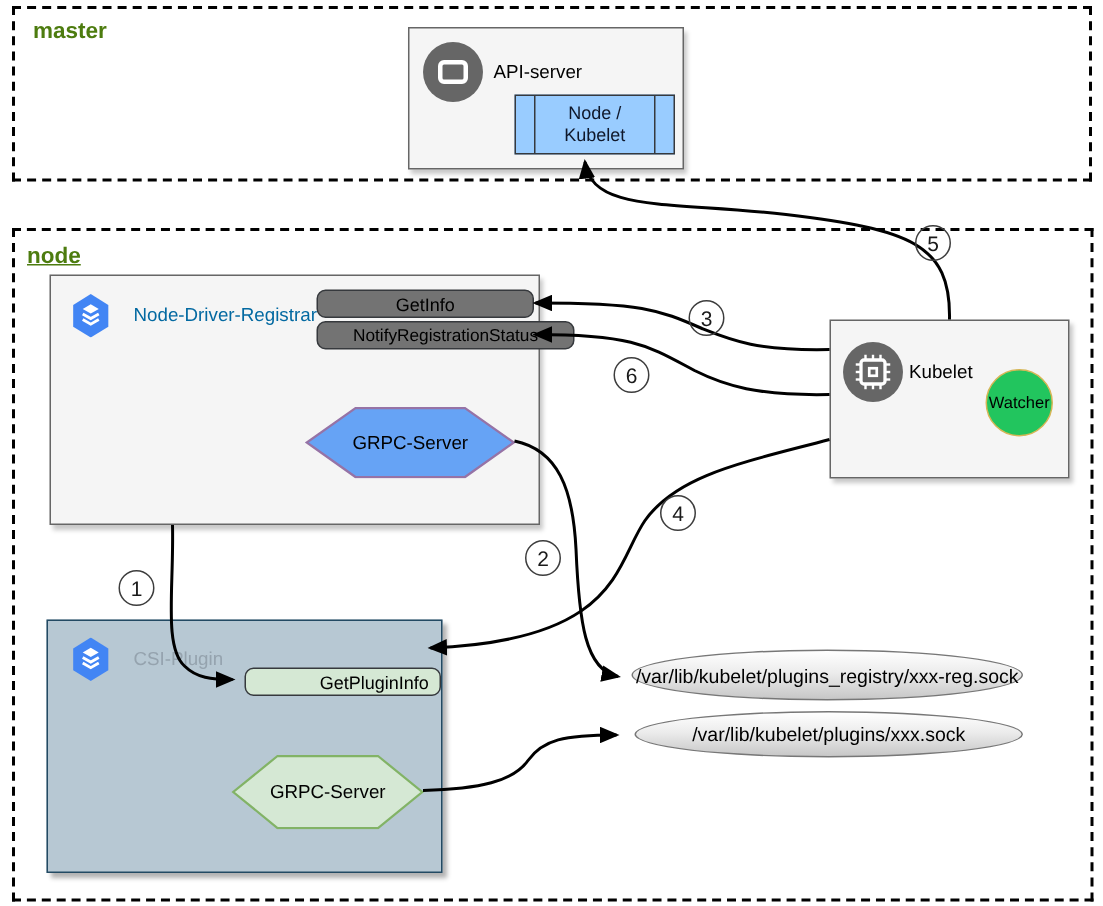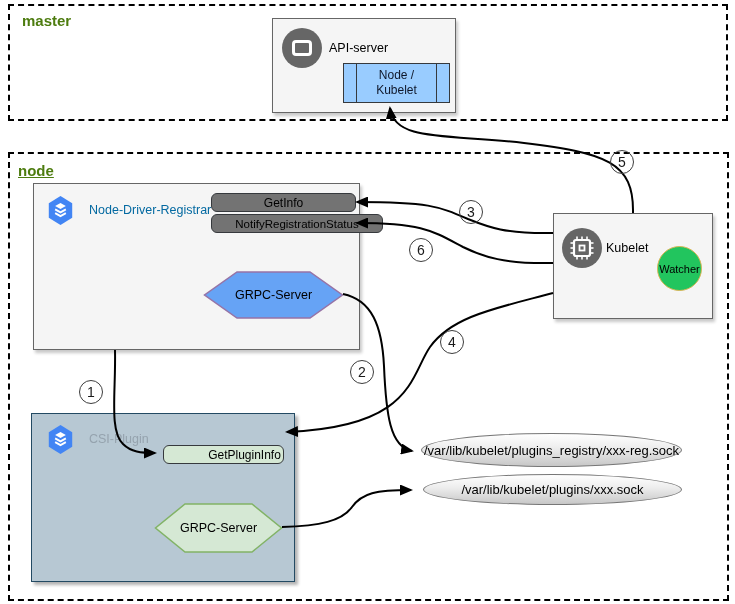--- a/index.html
+++ b/index.html
@@ -184,21 +184,21 @@
       <svg width="27" height="29" viewBox="0 0 24 26">
         <polygon points="12,0 22.5,6.5 22.5,19.5 12,26 1.5,19.5 1.5,6.5" fill="#4285f4"></polygon>
         <path d="M12 6.2 L16.8 8.9 L12 11.6 L7.2 8.9 Z" fill="#ffffff"></path>
         <path d="M7.2 12 L12 14.7 L16.8 12" fill="none" stroke="#ffffff" stroke-width="1.7"></path>
         <path d="M7.2 15.3 L12 18 L16.8 15.3" fill="none" stroke="#ffffff" stroke-width="1.7"></path>
       </svg>
     </div>
     <div class="title-row" style="left:57px; top:16px; height:18px;">
       <span class="panel-title" style="color:#95a3ae;">CSI-Plugin</span>
     </div>
-    <div class="chip green" style="left:131px; top:31px; width:121px; height:19px; font-size:12px;padding-left:42px;">GetPluginInfo</div>
+    <div class="chip green" style="left:131px; top:31px; width:131px; height:19px; font-size:12px;padding-left:42px;">GetPluginInfo</div>
 
     <div class="hexagon" style="left:122px; top:89px; width:129px; height:50px;">
       <svg width="129" height="50" viewBox="0 0 129 50">
         <polygon points="31,1 98,1 127.5,25 98,49 31,49 1.5,25" fill="#d5e8d4" stroke="#82b366" stroke-width="1.5"></polygon>
       </svg>
       <span class="hex-label">GRPC-Server</span>
     </div>
   </div>
 
   <div class="sock" style="left:421px; top:433px; width:261px; height:34px;">/var/lib/kubelet/plugins_registry/xxx-reg.sock</div>

